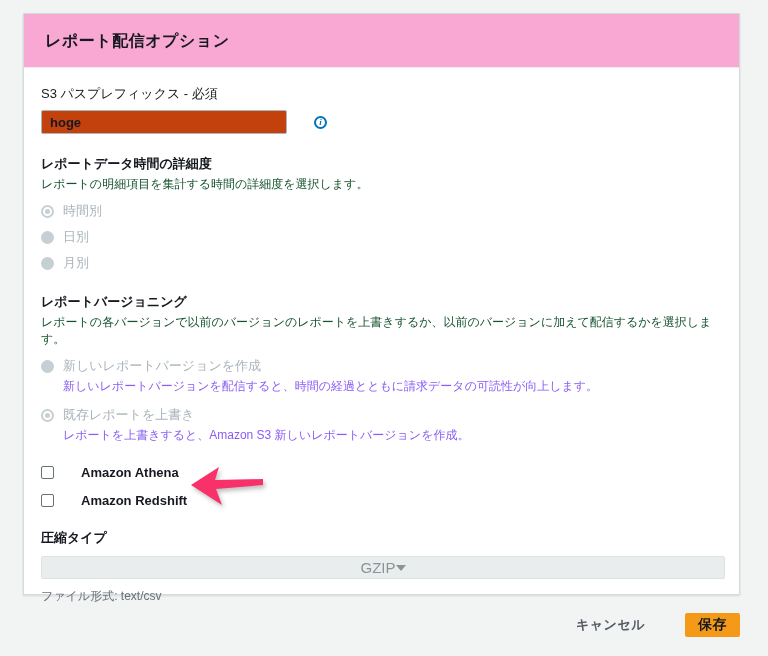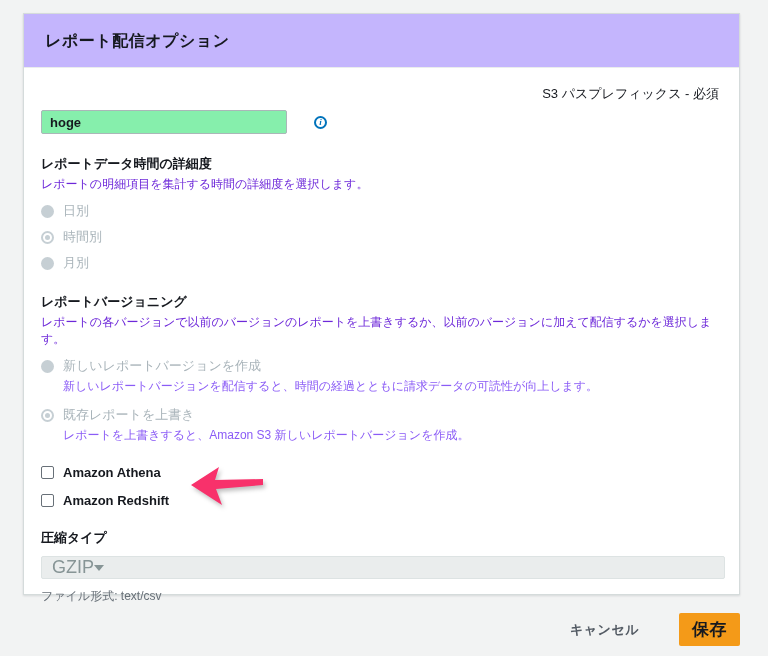--- a/index.html
+++ b/index.html
@@ -14,52 +14,52 @@
 
   .card {
     position: absolute;
     left: 23px; top: 13px;
     width: 717px; height: 582px;
     background: #ffffff;
     border: 1px solid #d5dbdb;
     box-shadow: 0 1px 2px rgba(0,28,36,.12);
   }
   .card-header {
-    background: #c4b5fd;
+    background: #f9a8d4;
     padding: 17px 20px 15px 21px;
     border-bottom: 1px solid #eaeded;
   }
   .card-title { font-size: 16px; font-weight: 700; color: #16191f; letter-spacing: .5px; }
   .card-body { padding: 17px 20px 0 17px; font-size: 13px; }
 
-  .field-label { font-size: 13px; color: #16191f; text-align: right; }
+  .field-label { font-size: 13px; color: #16191f; }
   .input-row { display: flex; align-items: center; margin-top: 7px; }
   .text-input {
     width: 246px; height: 24px;
     border: 1px solid #aab7b8; border-radius: 2px;
     padding: 0 8px;
     font-family: "Liberation Sans", sans-serif;
     font-size: 13px; font-weight: 700; color: #16191f;
-    background: #86efac; outline: none;
+    background: #c2410c; outline: none;
   }
   .info-icon {
     margin-left: 27px;
     width: 13px; height: 13px; flex: none;
     border: 2px solid #0073bb; border-radius: 50%;
     color: #0073bb;
     font-family: "Liberation Serif", serif;
     font-size: 9px; font-weight: 700; font-style: italic;
     display: inline-flex; align-items: center; justify-content: center;
     cursor: pointer;
   }
 
   .section { margin-top: 21px; }
   .section-label { font-size: 13px; font-weight: 700; color: #16191f; }
   .section-label.plain { font-weight: 400; }
-  .section-desc { font-size: 12px; color: #6d28d9; margin-top: 3px; }
+  .section-desc { font-size: 12px; color: #14532d; margin-top: 3px; }
 
   .radio-group { margin-top: 9px; }
   .radio-row {
     display: flex; align-items: center; gap: 9px;
     font-size: 13px; color: #a9b4ba;
     margin-top: 8px;
   }
   .radio-row:first-child { margin-top: 0; }
   .radio {
     width: 13px; height: 13px; border-radius: 50%;
@@ -72,21 +72,21 @@
     content: ""; position: absolute; inset: 2px;
     background: #c6cfd4; border-radius: 50%;
   }
   .radio-sub {
     margin: 3px 0 11px 22px;
     font-size: 12px; color: #8b5cf6;
   }
 
   .checkbox-group { margin-top: 10px; }
   .checkbox-row {
-    display: flex; align-items: center; gap: 9px;
+    display: flex; align-items: center; gap: 27px;
     font-size: 13px; font-weight: 700; color: #16191f;
     margin-top: 13px; cursor: pointer; width: max-content;
   }
   .checkbox {
     width: 13px; height: 13px; flex: none;
     border: 1px solid #687078; border-radius: 2px; background: #fff;
   }
   .checkbox.checked {
     background: #0073bb; border-color: #0073bb;
     box-shadow: 0 0 0 1px #fff, 0 0 0 3px #6ba6cc;
@@ -96,23 +96,23 @@
     width: 7px; height: 3px;
     border-left: 2px solid #fff; border-bottom: 2px solid #fff;
     transform: rotate(-45deg);
     margin: 2px 0 0 2px;
   }
 
   .select-box {
     margin-top: 9px;
     width: 684px; height: 23px;
     background: #eaeded; border: 1px solid #dde3e3; border-radius: 2px;
-    display: flex; align-items: center; justify-content: flex-start;
+    display: flex; align-items: center; justify-content: center;
     padding: 0 10px;
-    font-size: 18px; color: #879596;
+    font-size: 15px; color: #879596;
   }
   .select-caret {
     width: 0; height: 0;
     border-left: 5px solid transparent;
     border-right: 5px solid transparent;
     border-top: 6px solid #879596;
   }
   .note { font-size: 12px; color: #687078; margin-top: 9px; }
 
   .annotation-arrow {
@@ -128,22 +128,22 @@
   .cancel-btn {
     background: none; border: none;
     font-family: "Liberation Sans", sans-serif;
     font-size: 13px; font-weight: 700; color: #545b64;
     cursor: pointer; letter-spacing: .5px;
   }
   .save-btn {
     border: none; border-radius: 2px;
     background: #f49a18;
     font-family: "Liberation Sans", sans-serif;
-    font-size: 17px; font-weight: 700; color: #16191f;
-    padding: 0 13px; height: 33px;
+    font-size: 14px; font-weight: 700; color: #16191f;
+    padding: 0 13px; height: 24px;
     cursor: pointer; letter-spacing: .5px;
   }
 </style>
 </head>
 <body>
 
 <div class="card">
   <div class="card-header">
     <div class="card-title">レポート配信オプション</div>
   </div>
@@ -156,26 +156,26 @@
         <input class="text-input" type="text" value="hoge" style="">
         <span class="info-icon">i</span>
       </div>
     </div>
 
     <div class="section">
       <div class="section-label">レポートデータ時間の詳細度</div>
       <div class="section-desc">レポートの明細項目を集計する時間の詳細度を選択します。</div>
       <div class="radio-group">
         <div class="radio-row">
+          <span class="radio selected"></span>
+          <span>時間別</span>
+        </div>
+        <div class="radio-row">
           <span class="radio"></span>
           <span>日別</span>
-        </div>
-        <div class="radio-row">
-          <span class="radio selected"></span>
-          <span>時間別</span>
         </div>
         <div class="radio-row">
           <span class="radio"></span>
           <span>月別</span>
         </div>
       </div>
     </div>
 
     <div class="section">
       <div class="section-label">レポートバージョニング</div>

